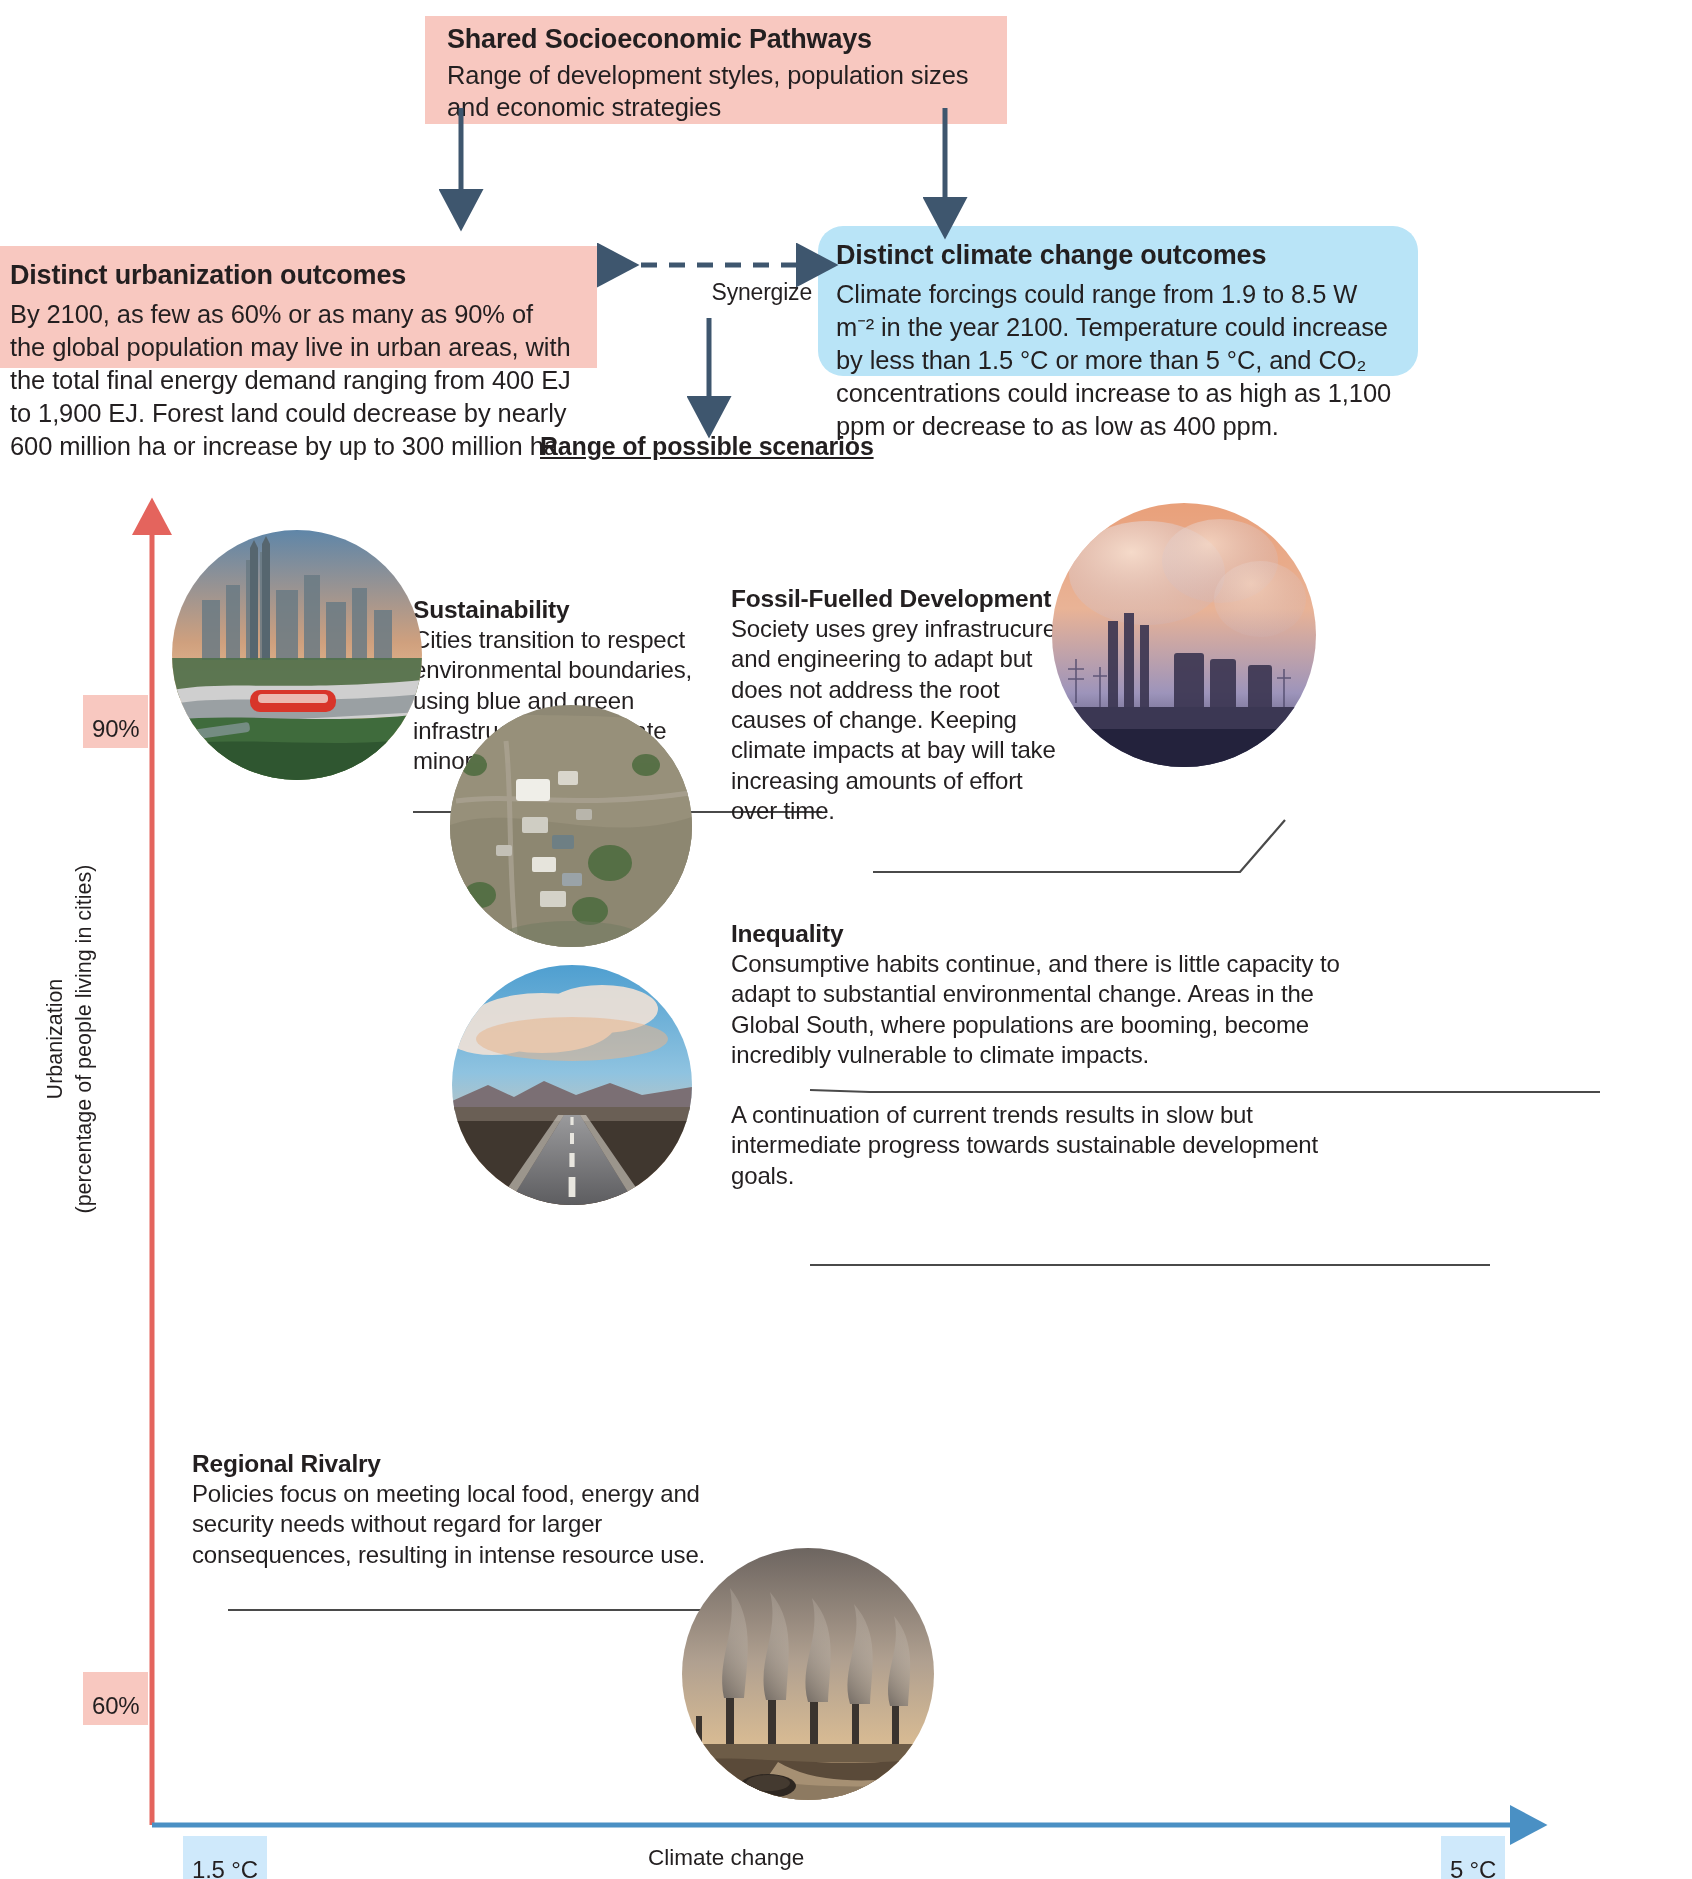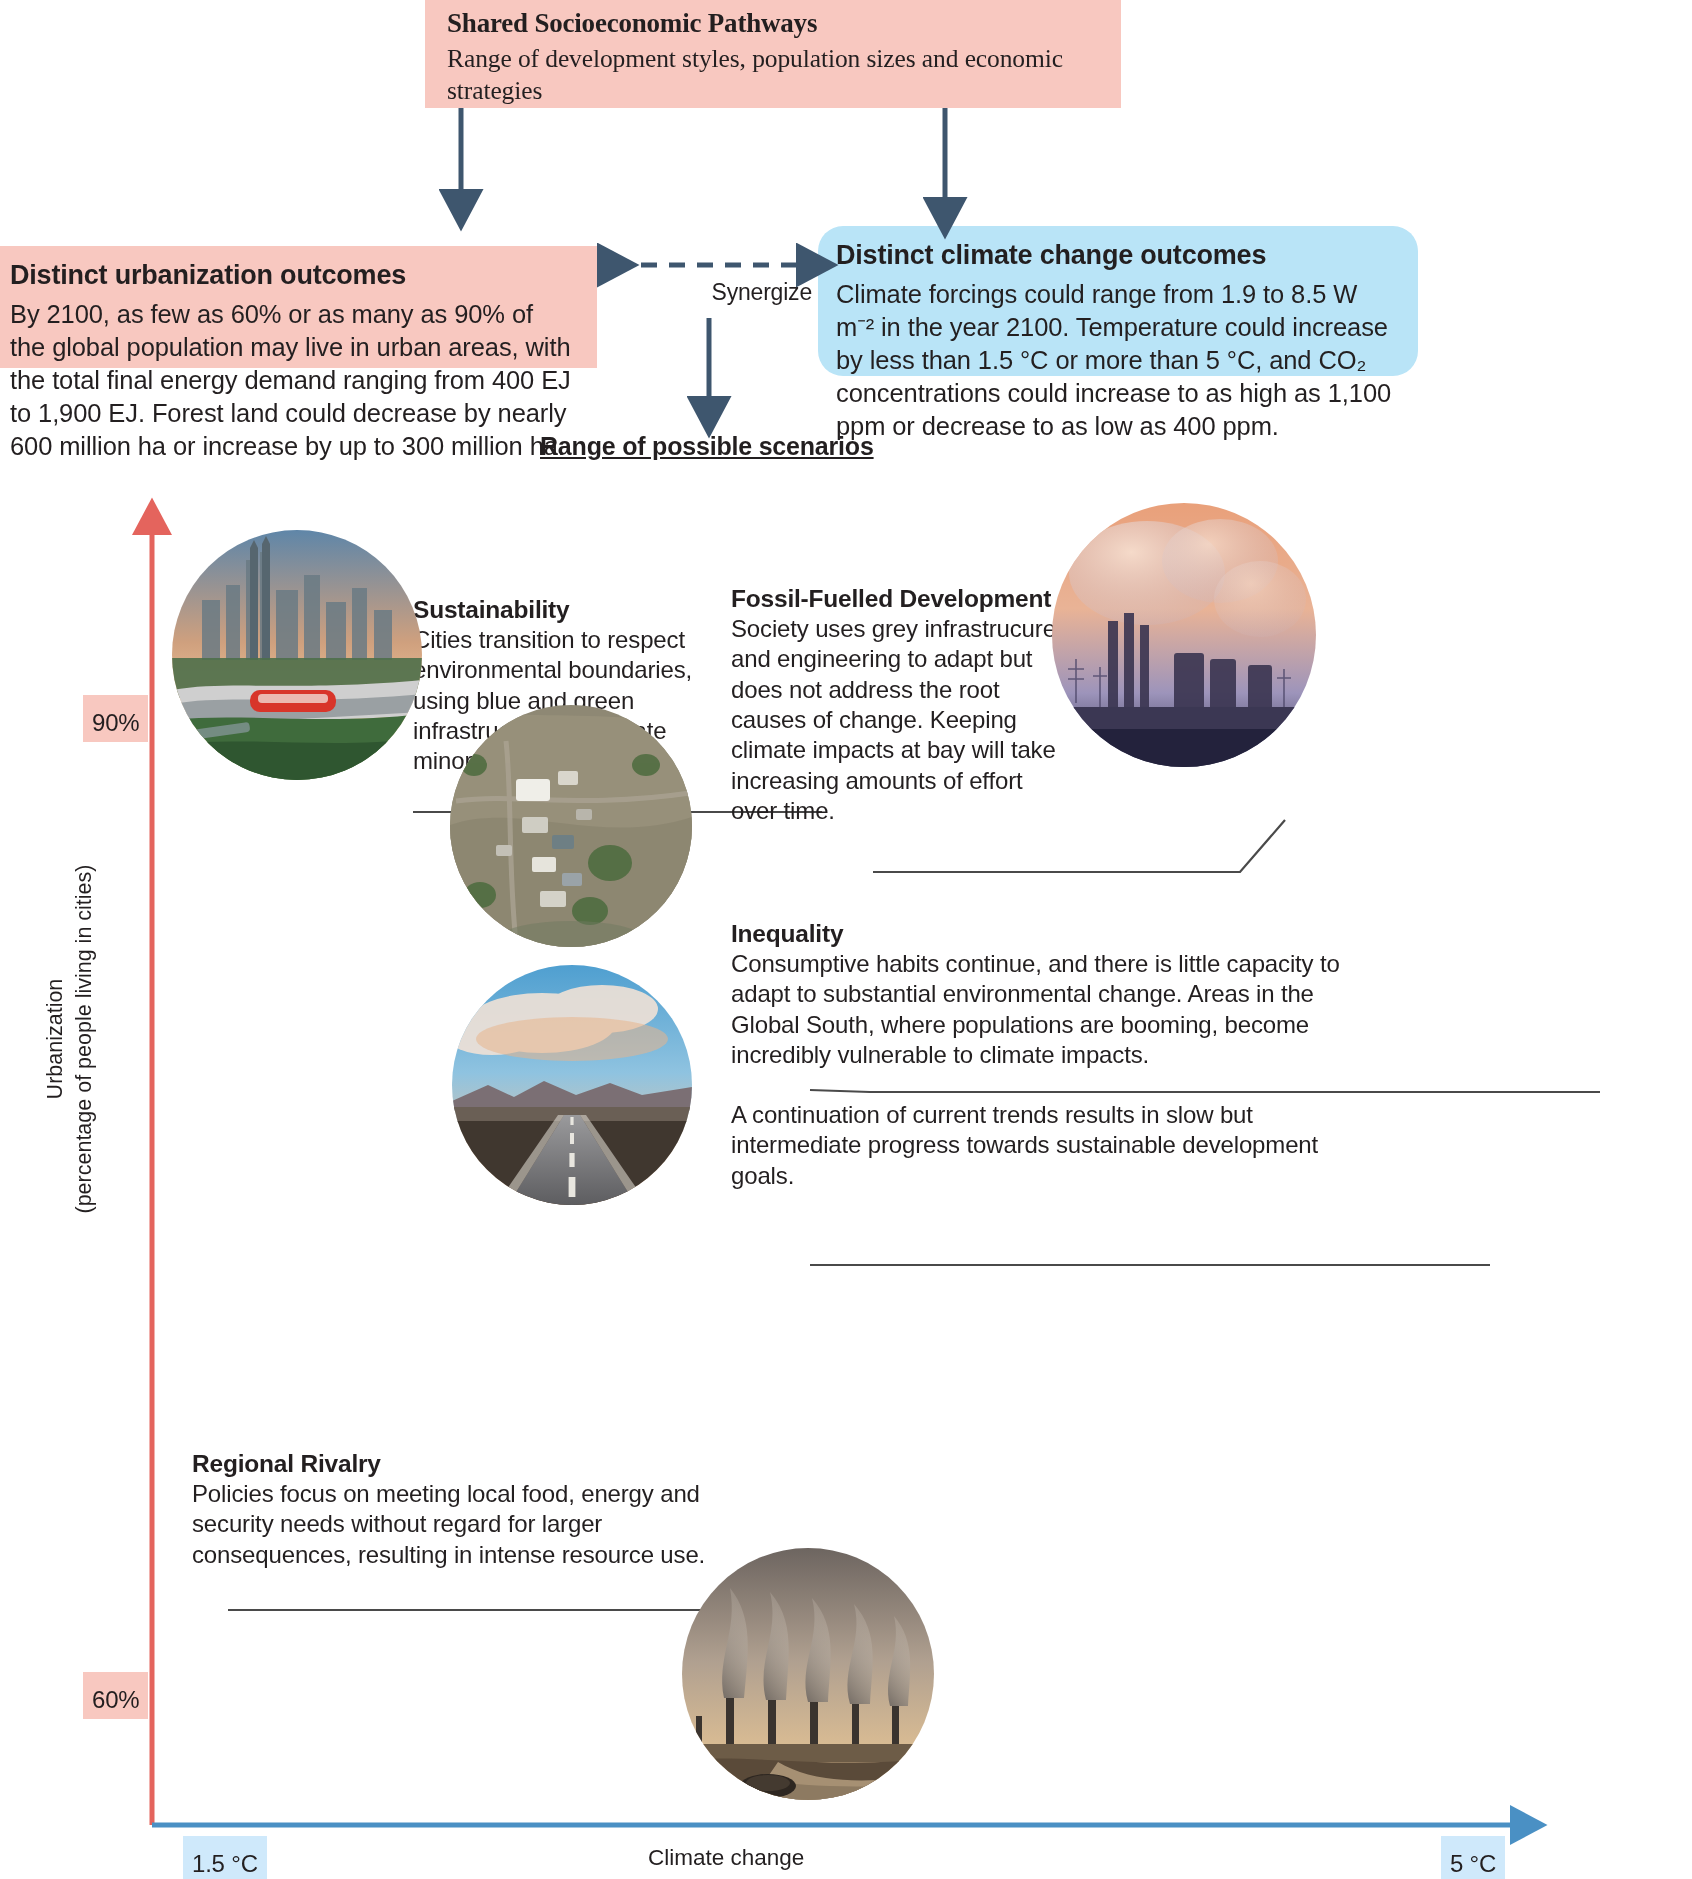--- a/index.html
+++ b/index.html
@@ -31,23 +31,22 @@
     line-height: 1.18;
   }
   .box p {
     margin: 0;
     font-size: 25.5px;
     line-height: 1.30;
     letter-spacing: -0.1px;
   }
 
   #ssp-box {
-    left: 425px; top: 0px; width: 696px; height: 108px;
+    left: 425px; top: 16px; width: 582px; height: 108px;
     padding-top: 8px;
-    font-family: Liberation Serif, serif;
   }
   #ssp-box h2 { font-size: 27px; margin-bottom: 3px; }
   #ssp-box p { font-size: 25.5px; line-height: 1.28; }
 
   #urban-box {
     left: 0px; top: 218px; width: 597px; height: 122px;
     padding-left: 10px; padding-top: 14px; margin-top: 28px;
   }
   #climate-box {
     left: 818px; top: 226px; width: 600px; height: 150px;
@@ -81,21 +80,21 @@
     width: 470px;
     transform: rotate(-90deg);
     text-align: center;
     font-size: 21.5px;
     line-height: 1.35;
     color: #231f20;
   }
   .axis-tick {
     position: absolute;
     font-size: 24px;
-    padding: 14px 9px 5px 9px;
+    padding: 20px 9px 5px 9px;
     letter-spacing: -0.2px;
   }
   .tick-pink { background: #f8c8c0; }
   .tick-blue { background: #cfe9fb; }
 
   #tick-90 { left: 83px; top: 695px; }
   #tick-60 { left: 83px; top: 1672px; }
   #tick-15c { left: 183px; top: 1836px; }
   #tick-5c  { left: 1441px; top: 1836px; }
 

